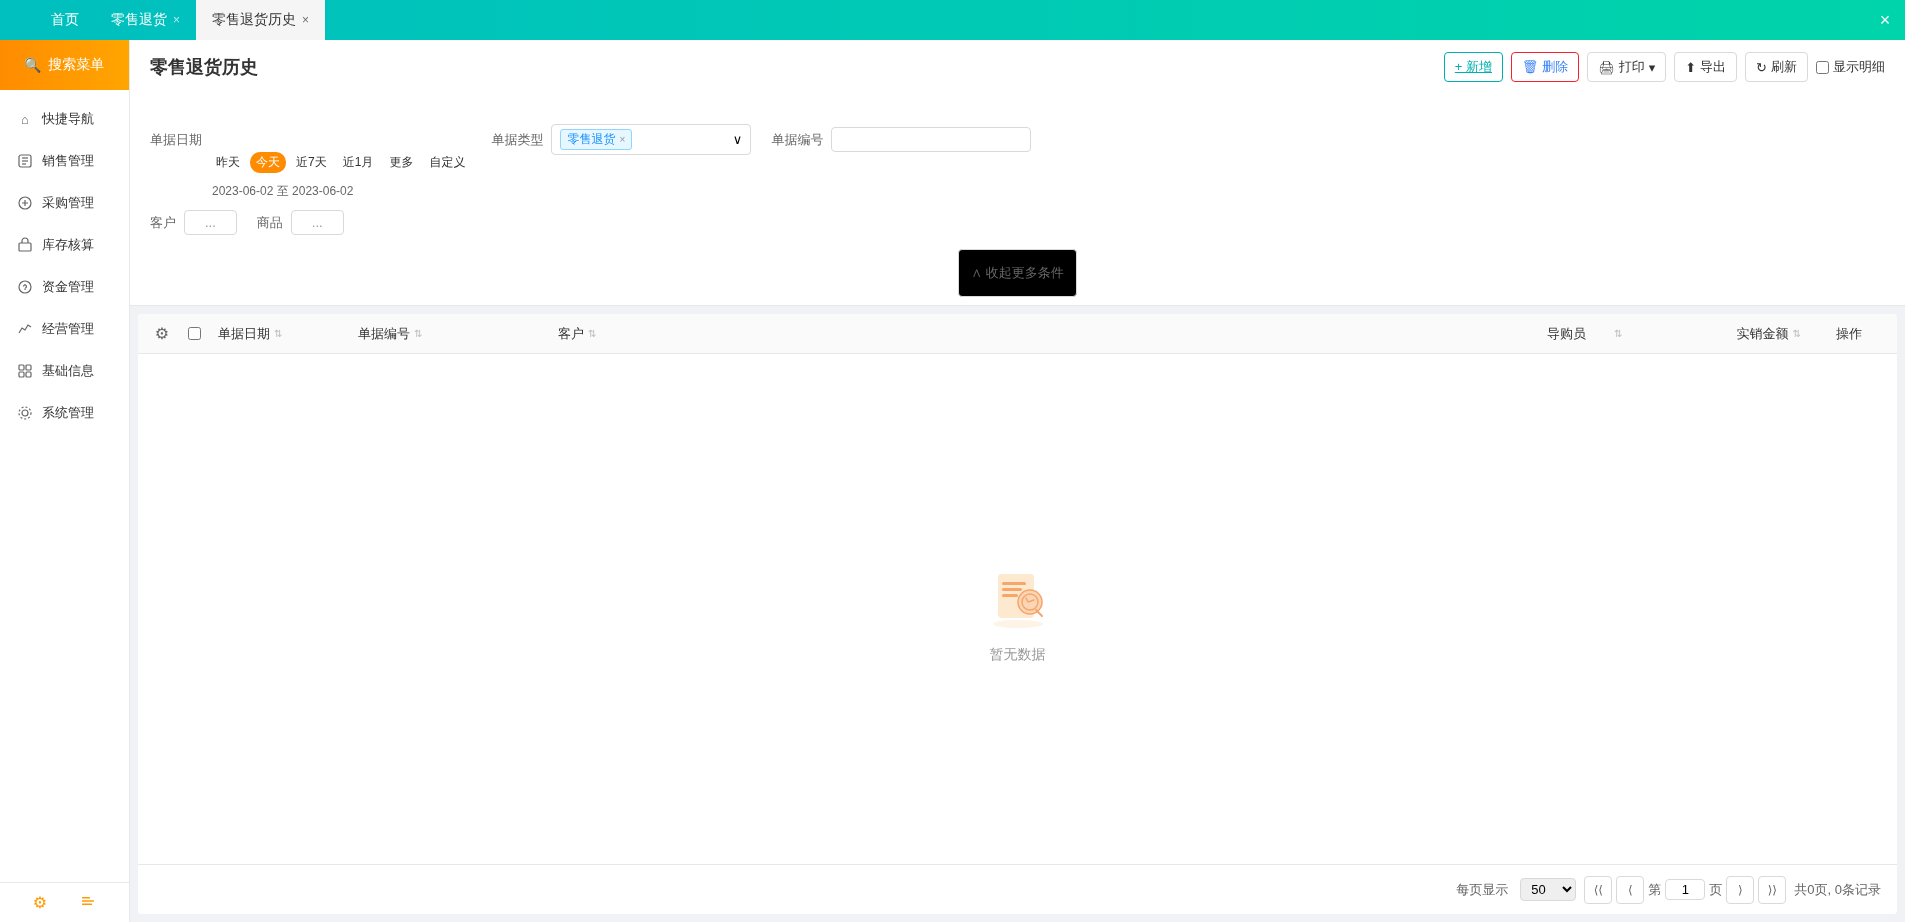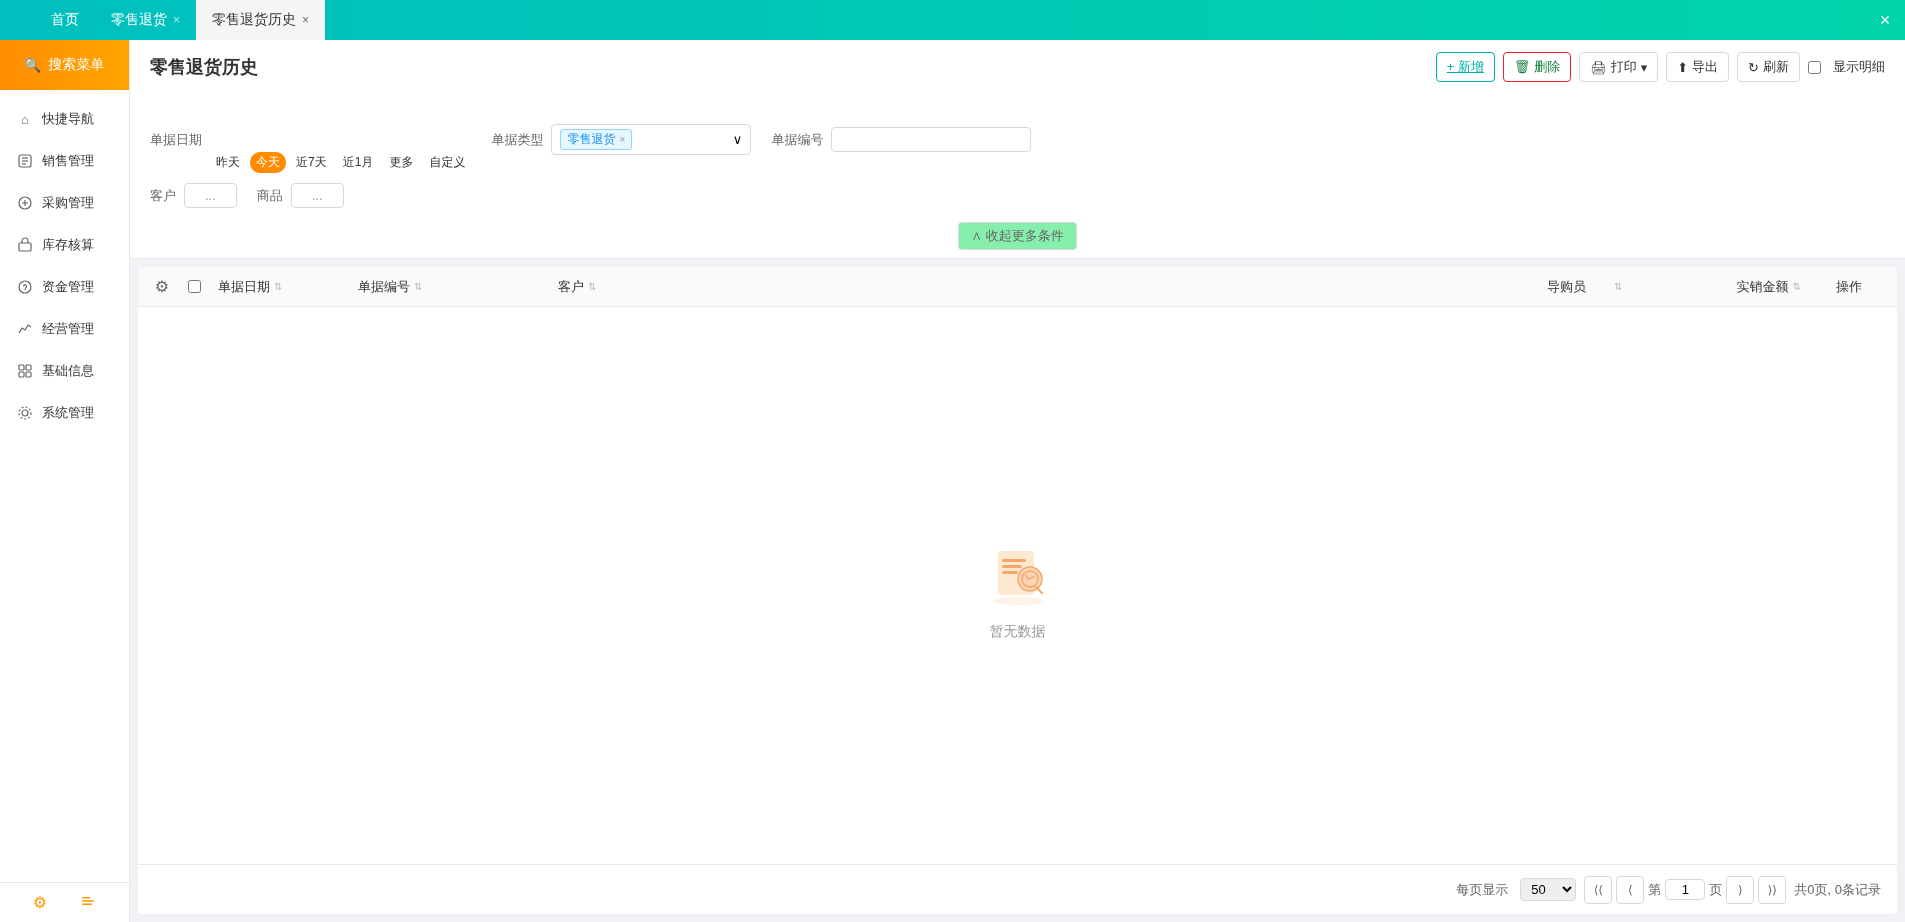--- a/index.html
+++ b/index.html
@@ -152,27 +152,27 @@
       gap: 4px;
       padding: 5px 10px;
       border: 1px solid #d9d9d9;
       background: #fff;
       border-radius: 4px;
       cursor: pointer;
       font-size: 13px;
       color: #333;
     }
     .toolbar-btn.btn-new { color: #00b0b0; border-color: #00b0b0; text-decoration: underline; }
-    .toolbar-btn.btn-delete { color: #15803d; border-color: #f5222d; }
+    .toolbar-btn.btn-delete { color: #3b82f6; border-color: #f5222d; }
     .toolbar-checkbox-label {
       font-size: 13px;
       color: #333;
       display: flex;
       align-items: center;
-      gap: 12px;
+      gap: 4px;
     }
 
     
     .filter-area {
       padding: 12px 0 0 0;
     }
     .filter-row {
       display: flex;
       align-items: center;
       gap: 20px;
@@ -257,24 +257,24 @@
       cursor: pointer;
       color: #999;
     }
     .collapse-btn {
       display: flex;
       align-items: center;
       gap: 4px;
       font-size: 13px;
       color: #666;
       cursor: pointer;
-      padding: 4px 12px;
+      padding: 14px 12px;
       border: 1px solid #d9d9d9;
       border-radius: 4px;
-      background: #86efac;
+      background: #000000;
     }
 
     
     .query-btn {
       padding: 6px 20px;
       background: #ff8c00;
       color: #fff;
       border: none;
       border-radius: 4px;
       font-size: 14px;
@@ -600,20 +600,23 @@
                   <span style="flex:1"></span>
                   <span>∨</span>
                 </div>
               </div>
               <div class="filter-group">
                 <span class="filter-label">单据编号</span>
                 <input class="filter-input" type="text" style="">
               </div>
             </div>
             <div class="filter-row">
+              <span class="date-range" style="margin-left:62px;">2023-06-02 至 2023-06-02</span>
+            </div>
+            <div class="filter-row">
               <div class="filter-group">
                 <span class="filter-label">客户</span>
                 <div class="filter-ellipsis">...</div>
               </div>
               <div class="filter-group">
                 <span class="filter-label">商品</span>
                 <div class="filter-ellipsis">...</div>
               </div>
             </div>
             <div class="filter-collapse-row">

